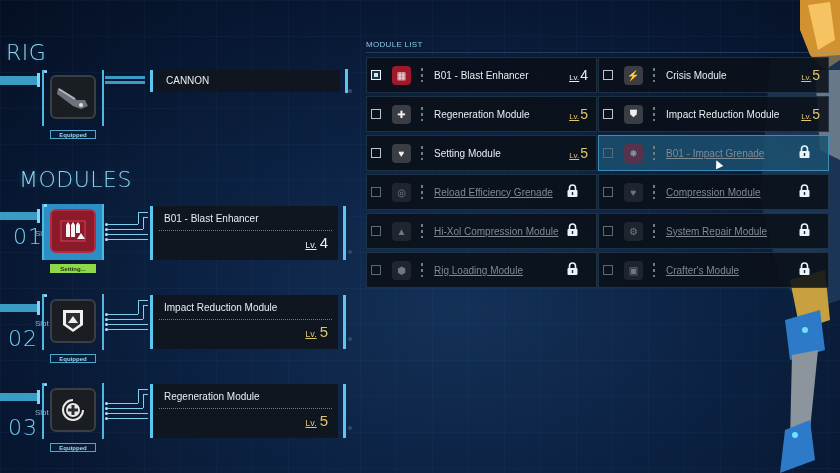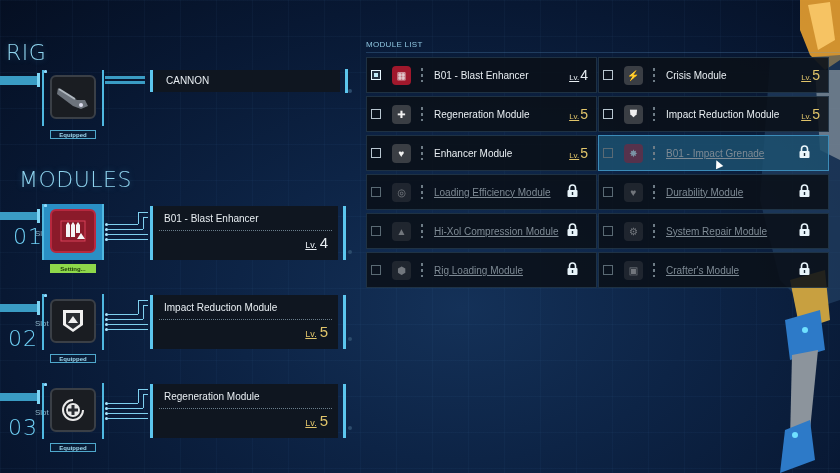--- a/index.html
+++ b/index.html
@@ -307,31 +307,31 @@
       <span class="label">Regeneration Module</span>
       <span class="lv gold">
         <span class="lv-prefix">Lv.</span>
         <span class="lv-num">5</span>
       </span>
     </div>
     <div class="ml-row" style="left: 366px; top: 135px;">
       <span class="cb"></span>
       <span class="ico">♥</span>
       <span class="sep"></span>
-      <span class="label">Enhancer Module</span>
+      <span class="label">Setting Module</span>
       <span class="lv gold">
         <span class="lv-prefix">Lv.</span>
         <span class="lv-num">5</span>
       </span>
     </div>
     <div class="ml-row locked" style="left: 366px; top: 174px;">
       <span class="cb"></span>
       <span class="ico">◎</span>
       <span class="sep"></span>
-      <span class="label">Loading Efficiency Module</span>
+      <span class="label">Reload Efficiency Grenade</span>
       <span class="lock">
   <svg width="11" height="13" viewBox="0 0 11 13">
           <path d="M2.5 6 V4 A3 3 0 0 1 8.5 4 V6" fill="none" stroke="#e8f4fa" stroke-width="1.6"></path>
           <rect x="0.5" y="6" width="10" height="7" rx="1" fill="#e8f4fa"></rect>
           <rect x="4.8" y="8" width="1.4" height="3" fill="#1a2a36"></rect>
         </svg>
 </span>
     </div>
     <div class="ml-row locked" style="left: 366px; top: 213px;">
       <span class="cb"></span>
@@ -389,21 +389,21 @@
           <path d="M2.5 6 V4 A3 3 0 0 1 8.5 4 V6" fill="none" stroke="#e8f4fa" stroke-width="1.6"></path>
           <rect x="0.5" y="6" width="10" height="7" rx="1" fill="#e8f4fa"></rect>
           <rect x="4.8" y="8" width="1.4" height="3" fill="#1a2a36"></rect>
         </svg>
 </span>
     </div>
     <div class="ml-row locked" style="left: 598px; top: 174px;">
       <span class="cb"></span>
       <span class="ico">♥</span>
       <span class="sep"></span>
-      <span class="label">Durability Module</span>
+      <span class="label">Compression Module</span>
       <span class="lock">
   <svg width="11" height="13" viewBox="0 0 11 13">
           <path d="M2.5 6 V4 A3 3 0 0 1 8.5 4 V6" fill="none" stroke="#e8f4fa" stroke-width="1.6"></path>
           <rect x="0.5" y="6" width="10" height="7" rx="1" fill="#e8f4fa"></rect>
           <rect x="4.8" y="8" width="1.4" height="3" fill="#1a2a36"></rect>
         </svg>
 </span>
     </div>
     <div class="ml-row locked" style="left: 598px; top: 213px;">
       <span class="cb"></span>

